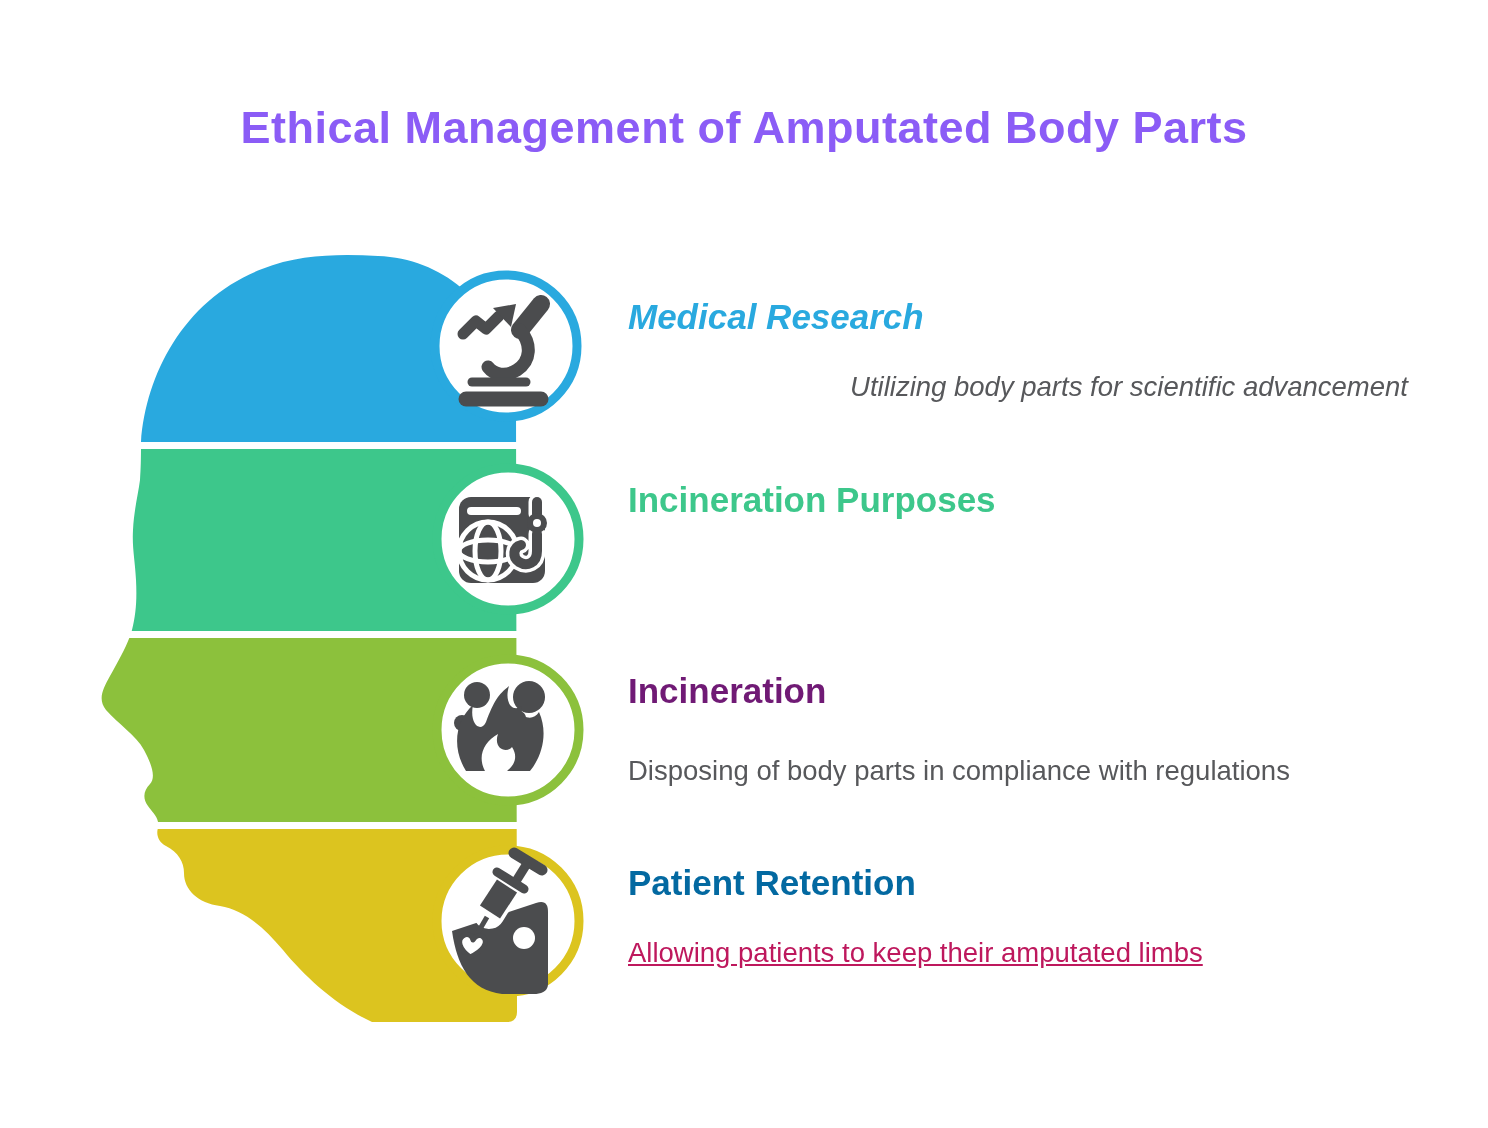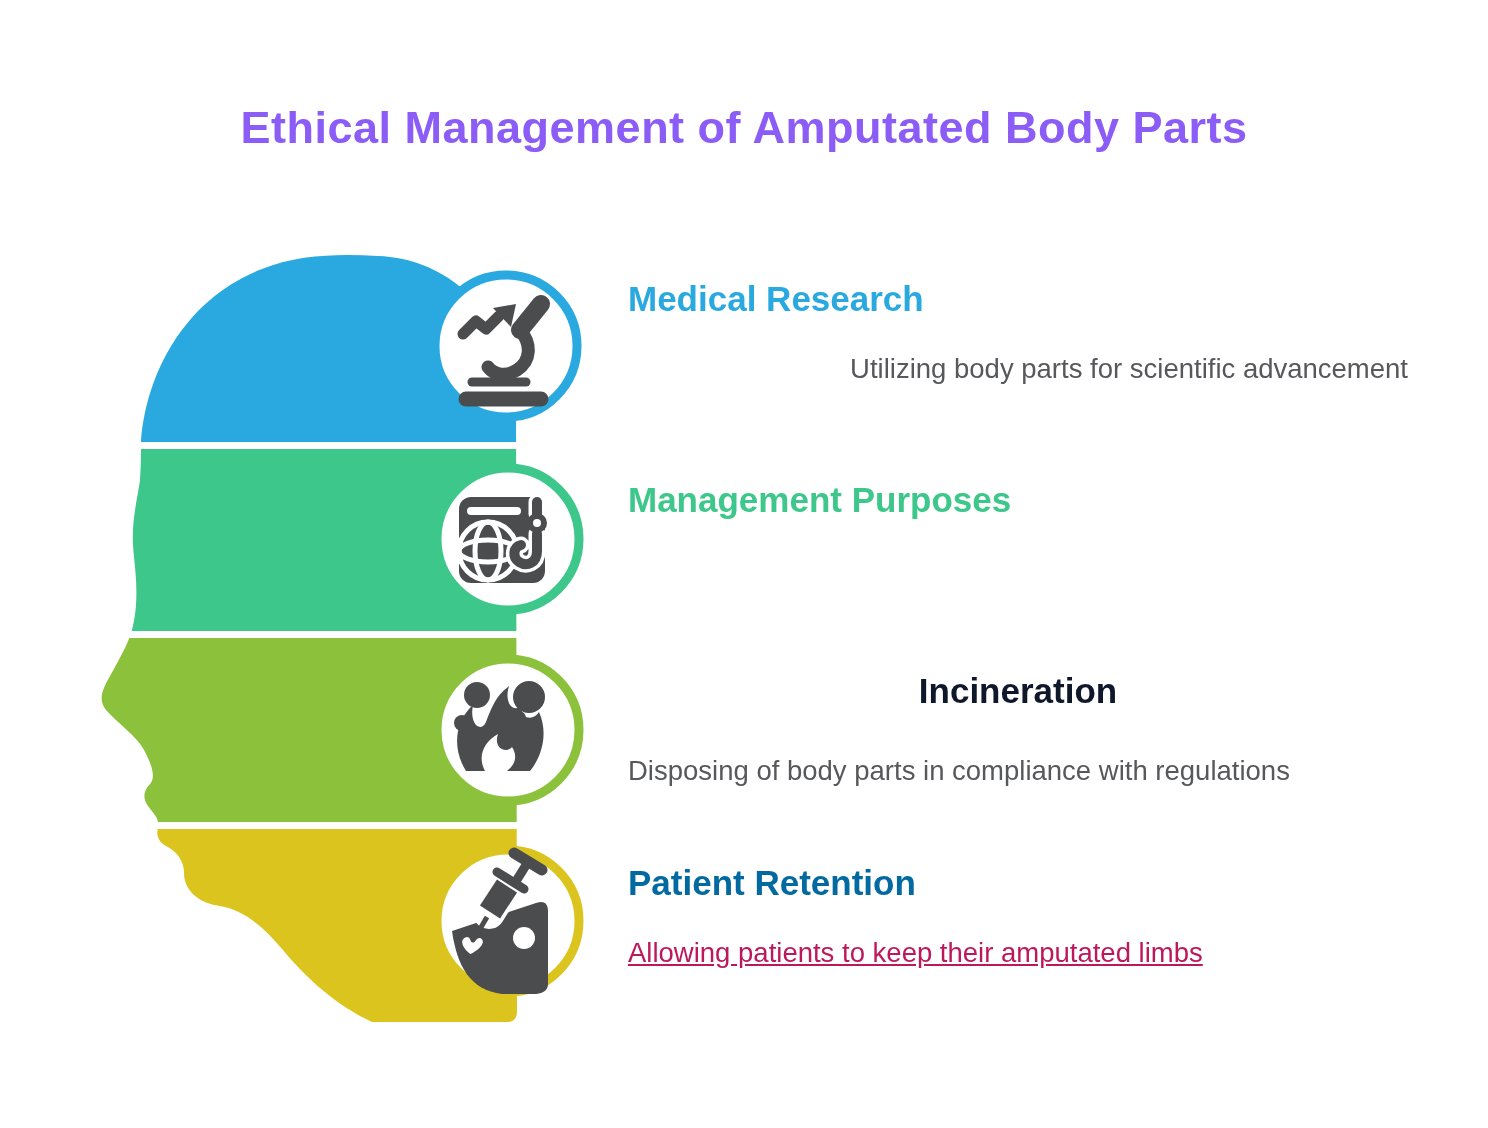--- a/index.html
+++ b/index.html
@@ -9,21 +9,21 @@
   }
   .title {
     position:absolute; top:103px; left:0; width:100%;
     text-align:center; font-size:45px; font-weight:bold;
     line-height:1.1; margin:0; letter-spacing:0.5px;
   }
   .head-svg { position:absolute; left:0; top:0; }
   .section { position:absolute; left:628px; width:780px; }
   .section h2 { margin:0; font-size:35px; font-weight:bold; line-height:1.1; }
   .section p  { margin:33px 0 0 0; font-size:27.5px; line-height:1.2; }
-  .s1 { top:280px; } .s2 { top:481px; } .s3 { top:672px; } .s4 { top:864px; }
+  .s1 { top:298px;font-style:italic; } .s2 { top:481px; } .s3 { top:672px; } .s4 { top:864px; }
 </style>
 </head>
 <body>
 
 <div class="canvas">
 
   <h1 class="title" style="color: #8b5cf6;">Ethical Management of Amputated Body Parts</h1>
 
   <svg class="head-svg" width="1488" height="1128" viewBox="0 0 1488 1128">
     <defs>
@@ -132,24 +132,24 @@
       <path d="M470,957 C459,949 457,940 463,936 C467,933 472,935 473,940
                C476,935 481,934 484,938 C488,943 483,951 470,957 Z" fill="#ffffff" stroke="currentColor" stroke-width="5" stroke-linejoin="round"></path>
     </g>
   </svg>
 
   <div class="section s1">
     <h2 style="color: rgb(41, 169, 223);">Medical Research</h2>
     <p style="color: rgb(87, 88, 91); text-align: right;">Utilizing body parts for scientific advancement</p>
   </div>
   <div class="section s2">
-    <h2 style="color: rgb(61, 199, 139);">Management Purposes</h2>
+    <h2 style="color: rgb(61, 199, 139);">Incineration Purposes</h2>
   </div>
   <div class="section s3">
-    <h2 style="color: #0f172a; text-align: center;">Incineration</h2>
+    <h2 style="color: #701a75;">Incineration</h2>
     <p style="color: rgb(87, 88, 91); margin-top: 43px;">Disposing of body parts in compliance with regulations</p>
   </div>
   <div class="section s4">
     <h2 style="color: #0369a1;">Patient Retention</h2>
     <p style="color: #be185d; text-decoration: underline;">Allowing patients to keep their amputated limbs</p>
   </div>
 
 </div>
 
 </body></html>

